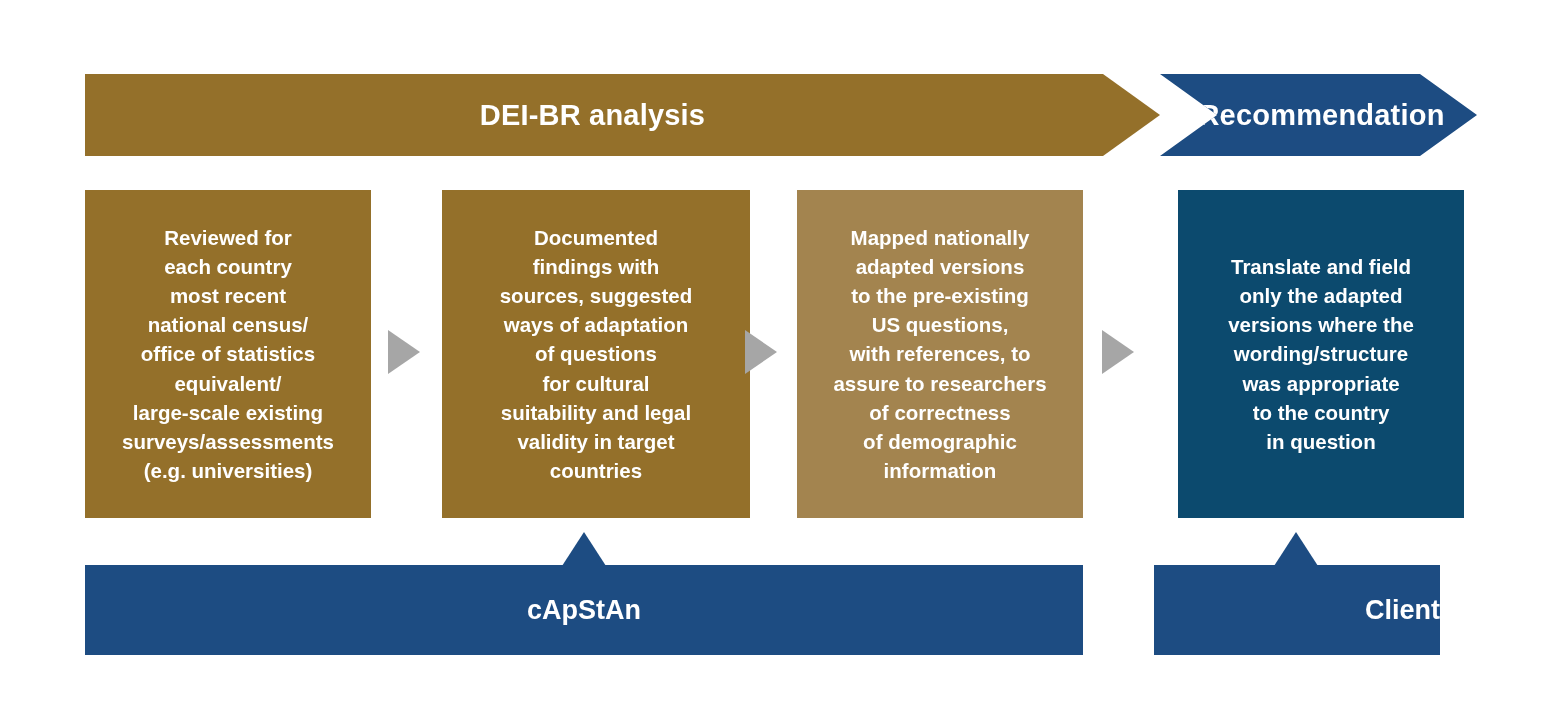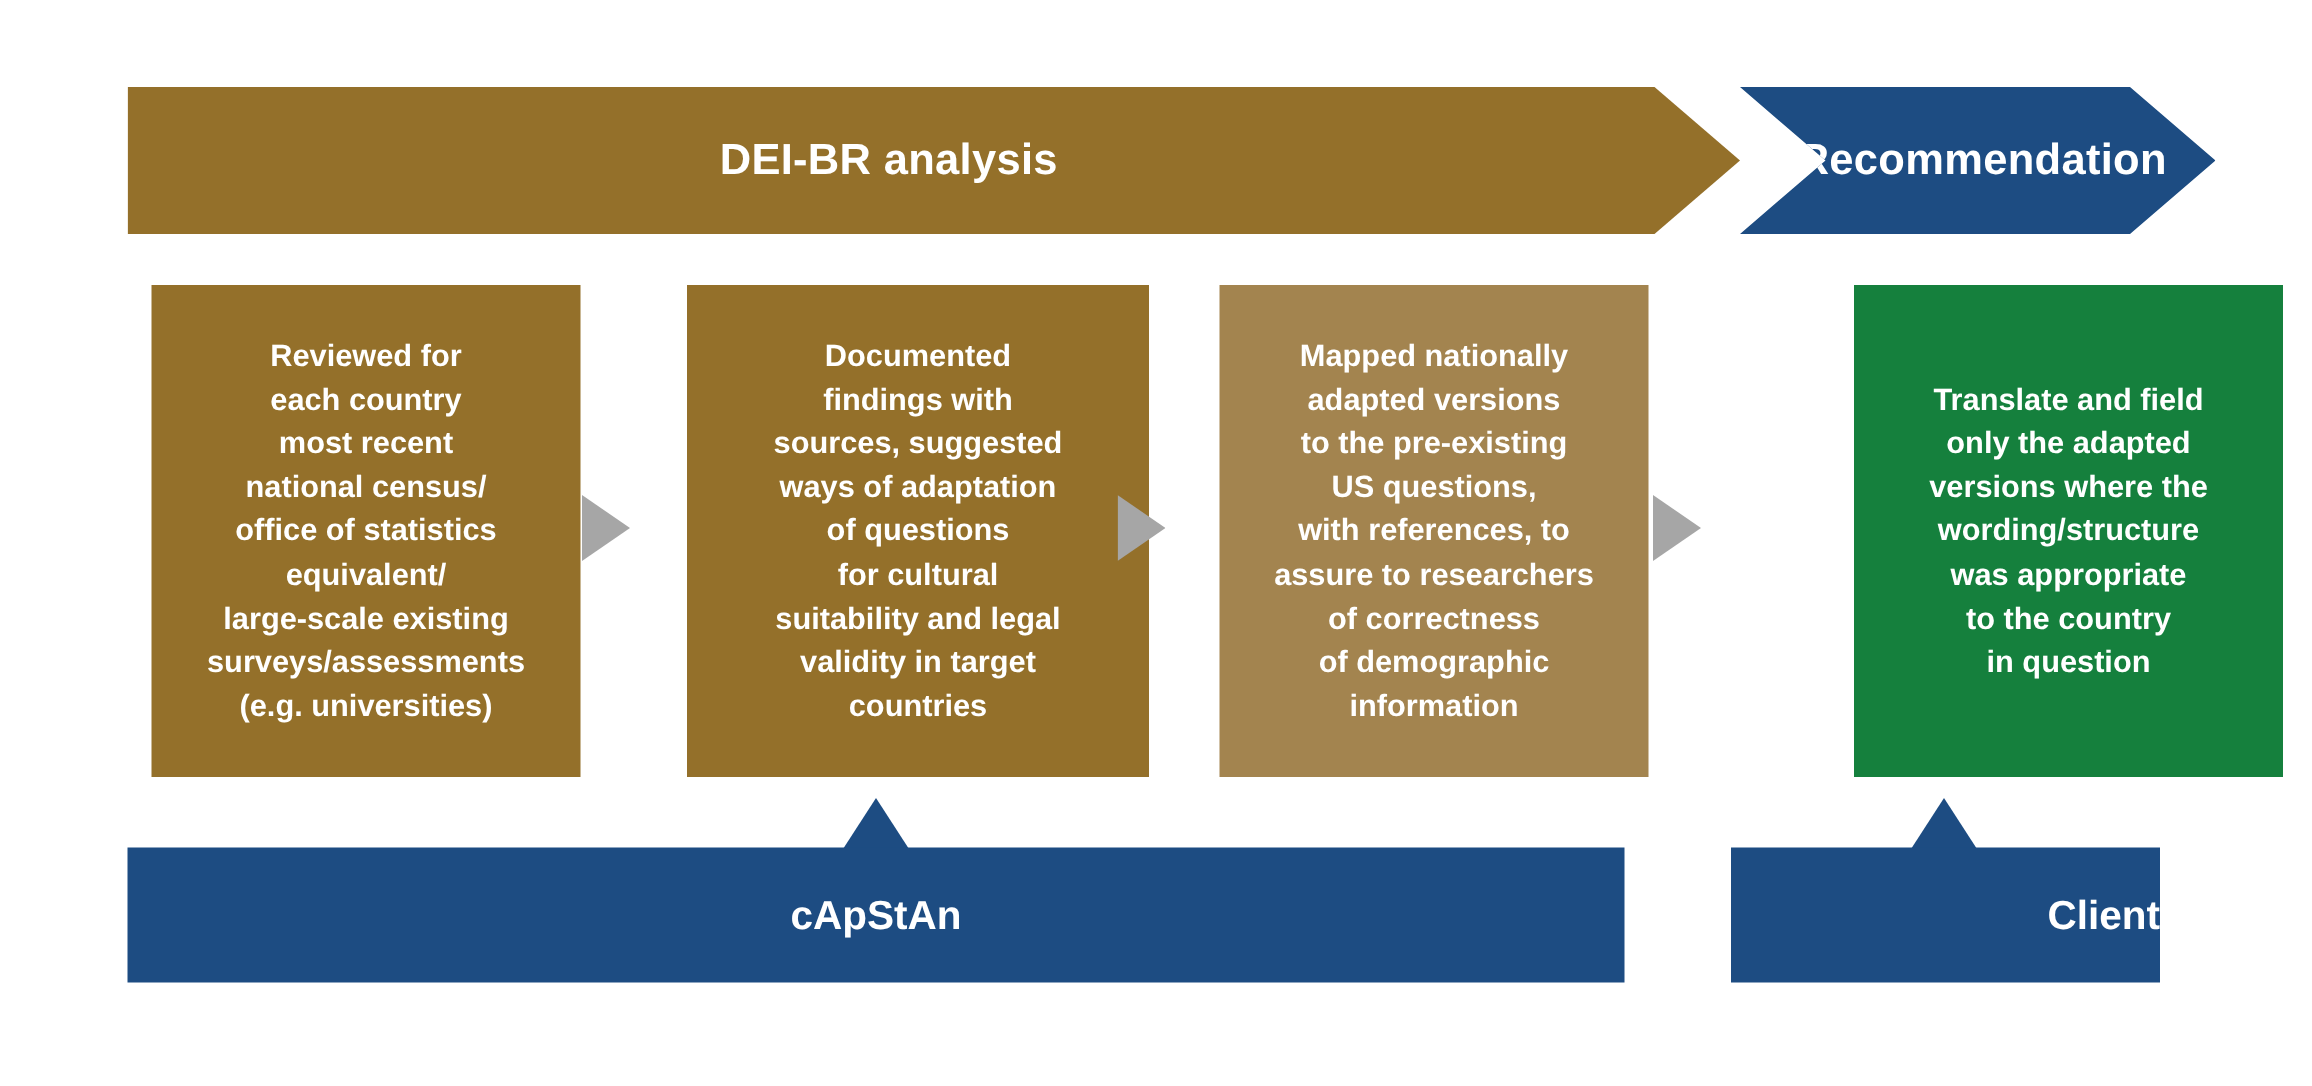--- a/index.html
+++ b/index.html
@@ -26,22 +26,22 @@
   .phase-banner {
     position: absolute;
     left: 85px;
     top: 58px;
     width: 1392px;
     height: 98px;
   }
 
   .chevron {
     position: absolute;
-    top: 0;
-    height: 98px;
+    top: 16px;
+    height: 82px;
     display: flex;
     align-items: center;
     justify-content: center;
     box-sizing: border-box;
   }
 
   .chevron-label {
     color: #ffffff;
     font-size: 29px;
     font-weight: bold;
@@ -80,36 +80,35 @@
 
   .step-box {
     position: absolute;
     top: 0;
     height: 328px;
     display: flex;
     align-items: center;
     justify-content: center;
     box-sizing: border-box;
     padding: 4px 10px;
-    margin-left: 16px;
   }
 
   .step-text {
     color: #ffffff;
     font-size: 20.5px;
     font-weight: bold;
     line-height: 1.42;
     text-align: center;
     white-space: pre-line;
   }
 
   .step-1 { left: 85px;   width: 286px; background: #94702A; }
   .step-2 { left: 442px;  width: 308px; background: #94702A; }
   .step-3 { left: 797px;  width: 286px; background: #A3844F; }
-  .step-4 { left: 1220px; width: 286px; background: #15803d; }
+  .step-4 { left: 1178px; width: 286px; background: #0c4a6e; }
 
   .step-4 .step-text { font-size: 20.5px; }
 
   
   .connector-arrow {
     position: absolute;
     top: 330px;
     width: 32px;
     height: 44px;
     background: #A6A6A6;

